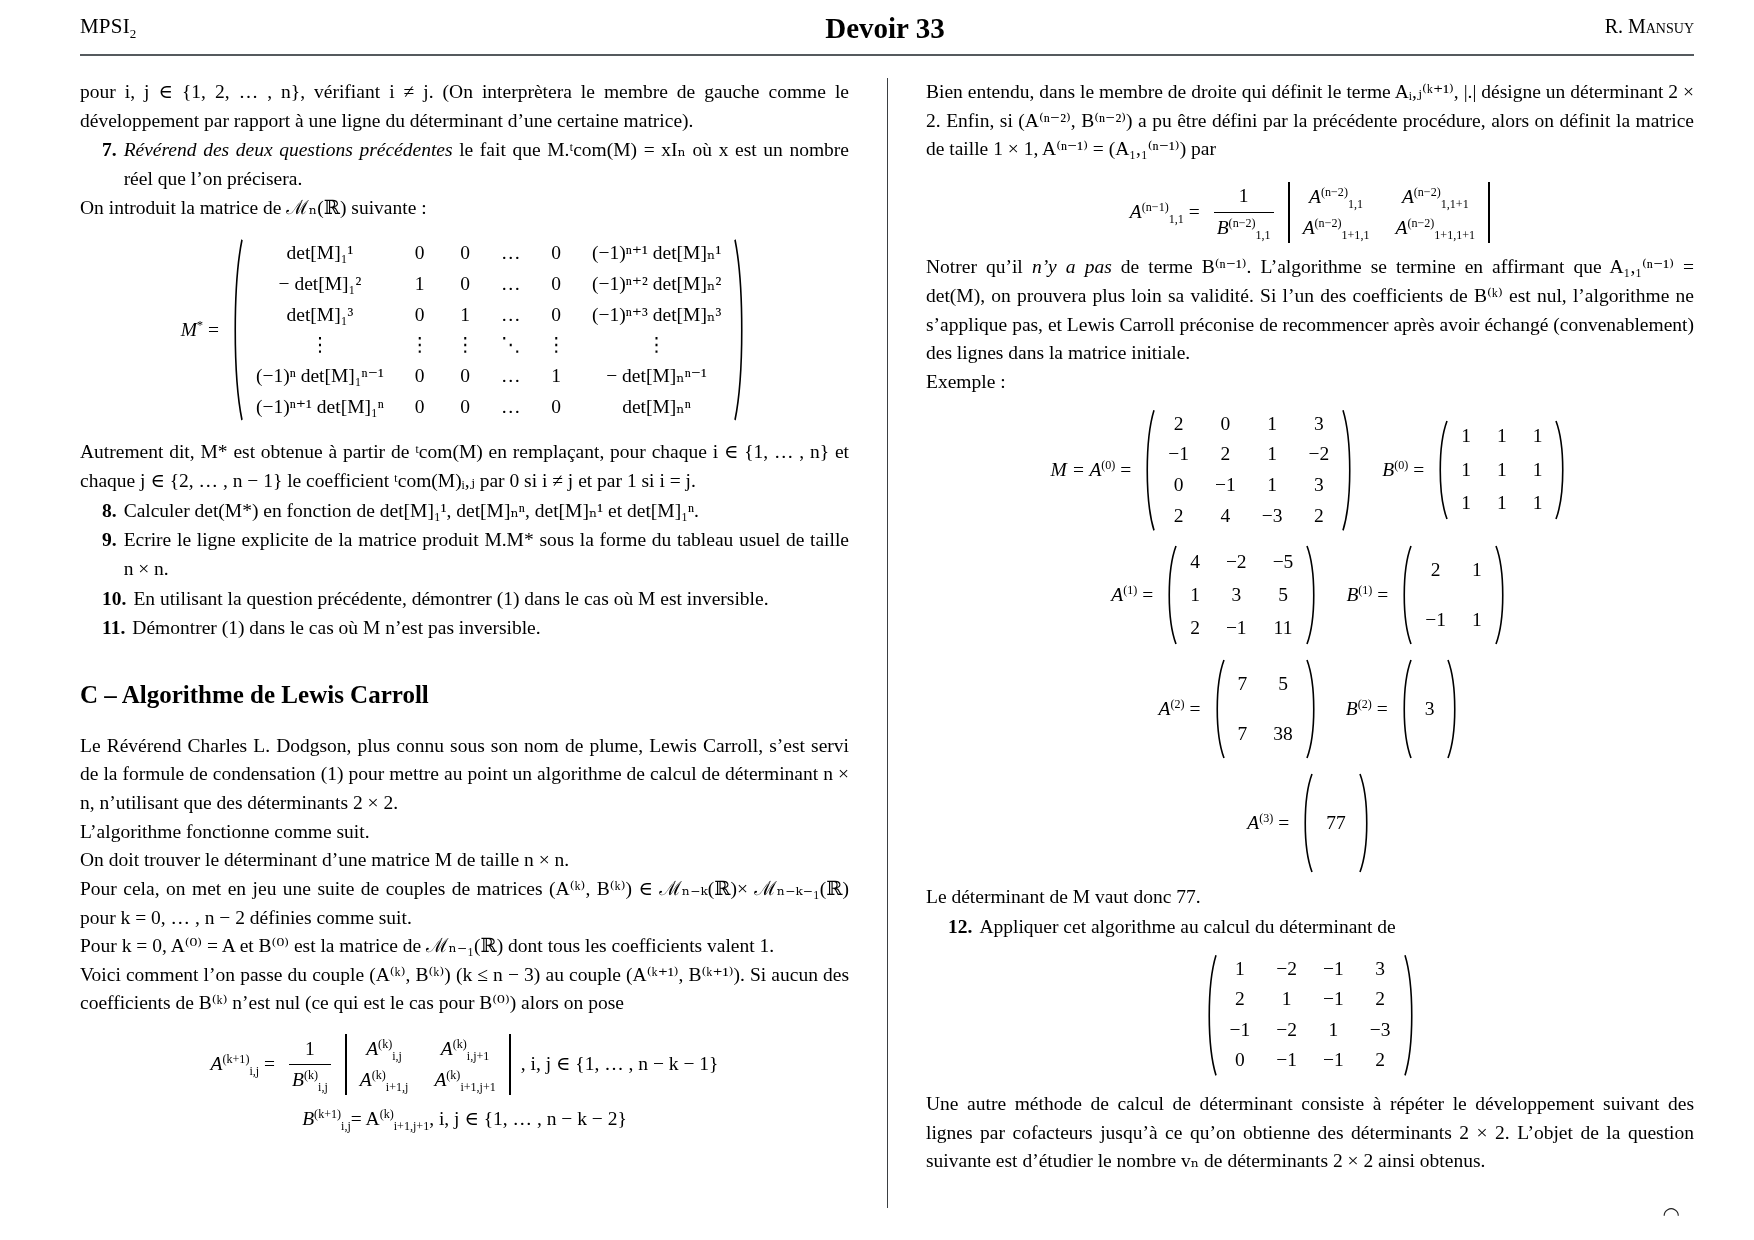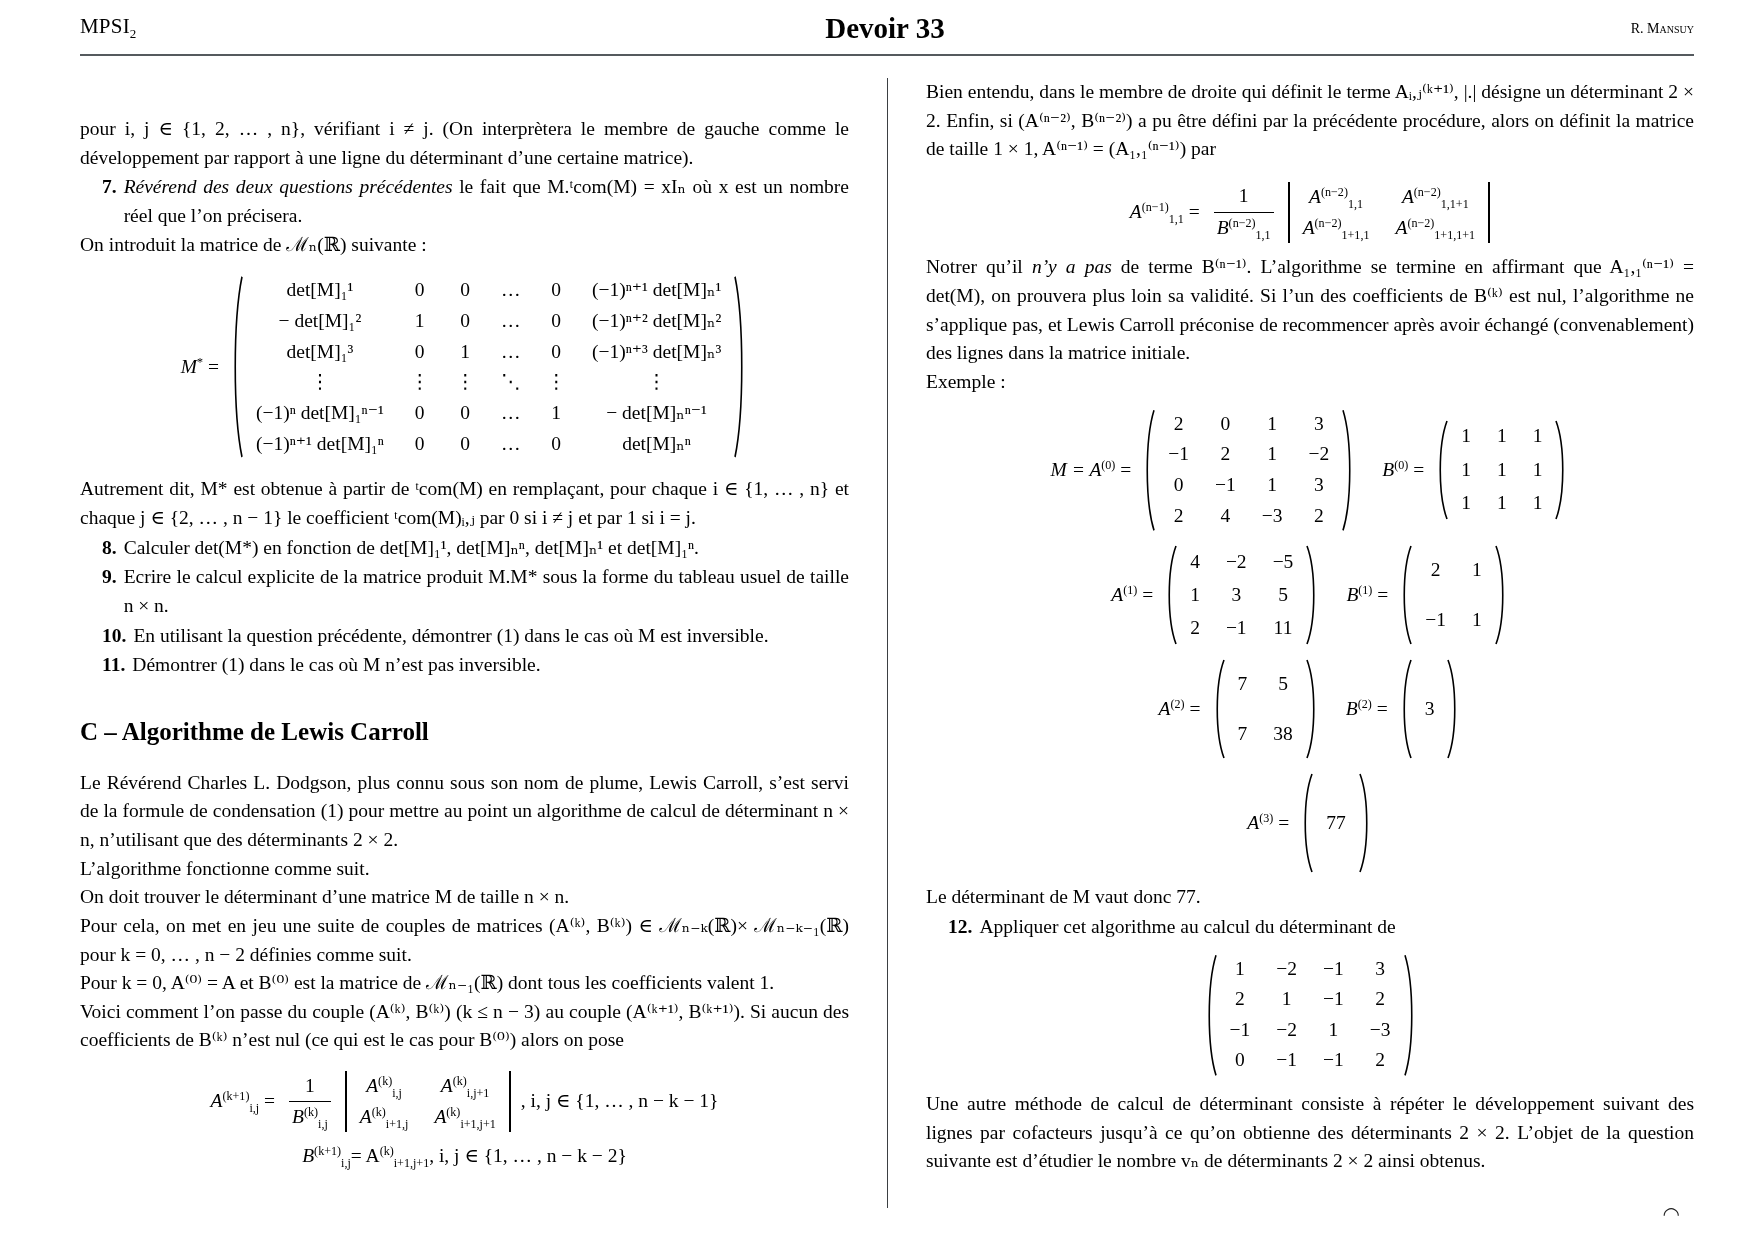--- a/index.html
+++ b/index.html
@@ -37,41 +37,41 @@
   .sc { font-variant: small-caps; }
   .hdr-title {
     font-size: 29px;
     font-weight: bold;
     position: absolute;
     left: 16px; right: 0;
     text-align: center;
     top: 12px;
   }
   .hdr-right {
-    font-size: 14px;
+    font-size: 20px;
   }
   .hdr-rule {
     border-top: 2px solid #555a5e;
     margin-top: 2px;
   }
 
   
   .columns {
     display: flex;
     margin-top: 22px;
     height: 1130px;
   }
   .col {
     width: 50%;
     box-sizing: border-box;
     font-size: 19.5px;
     line-height: 1.47;
     text-align: justify;
   }
-  .col-left  { padding-right: 38px; margin-top: 37px; }
+  .col-left  { padding-right: 38px; }
   .col-right { padding-left: 38px; border-left: 1.5px solid #3b3f42; }
 
   p { margin: 0; }
 
   .item {
     display: flex;
     margin-top: 1px;
   }
   .item-num {
     font-weight: bold;
@@ -253,21 +253,21 @@
       </div>
 
       <p>Autrement dit, M* est obtenue à partir de ᵗcom(M) en remplaçant, pour chaque i ∈ {1, … , n} et chaque j ∈ {2, … , n − 1} le coefficient ᵗcom(M)ᵢ,ⱼ par 0 si i ≠ j et par 1 si i = j.</p>
 
       <div class="item">
         <span class="item-num">8.</span>
         <span class="item-body">Calculer det(M*) en fonction de det[M]₁¹, det[M]ₙⁿ, det[M]ₙ¹ et det[M]₁ⁿ.</span>
       </div>
       <div class="item">
         <span class="item-num">9.</span>
-        <span class="item-body">Ecrire le calcul explicite de la matrice produit M.M* sous la forme du tableau usuel de taille n × n.</span>
+        <span class="item-body">Ecrire le ligne explicite de la matrice produit M.M* sous la forme du tableau usuel de taille n × n.</span>
       </div>
       <div class="item">
         <span class="item-num">10.</span>
         <span class="item-body">En utilisant la question précédente, démontrer (1) dans le cas où M est inversible.</span>
       </div>
       <div class="item">
         <span class="item-num">11.</span>
         <span class="item-body">Démontrer (1) dans le cas où M n’est pas inversible.</span>
       </div>
 

